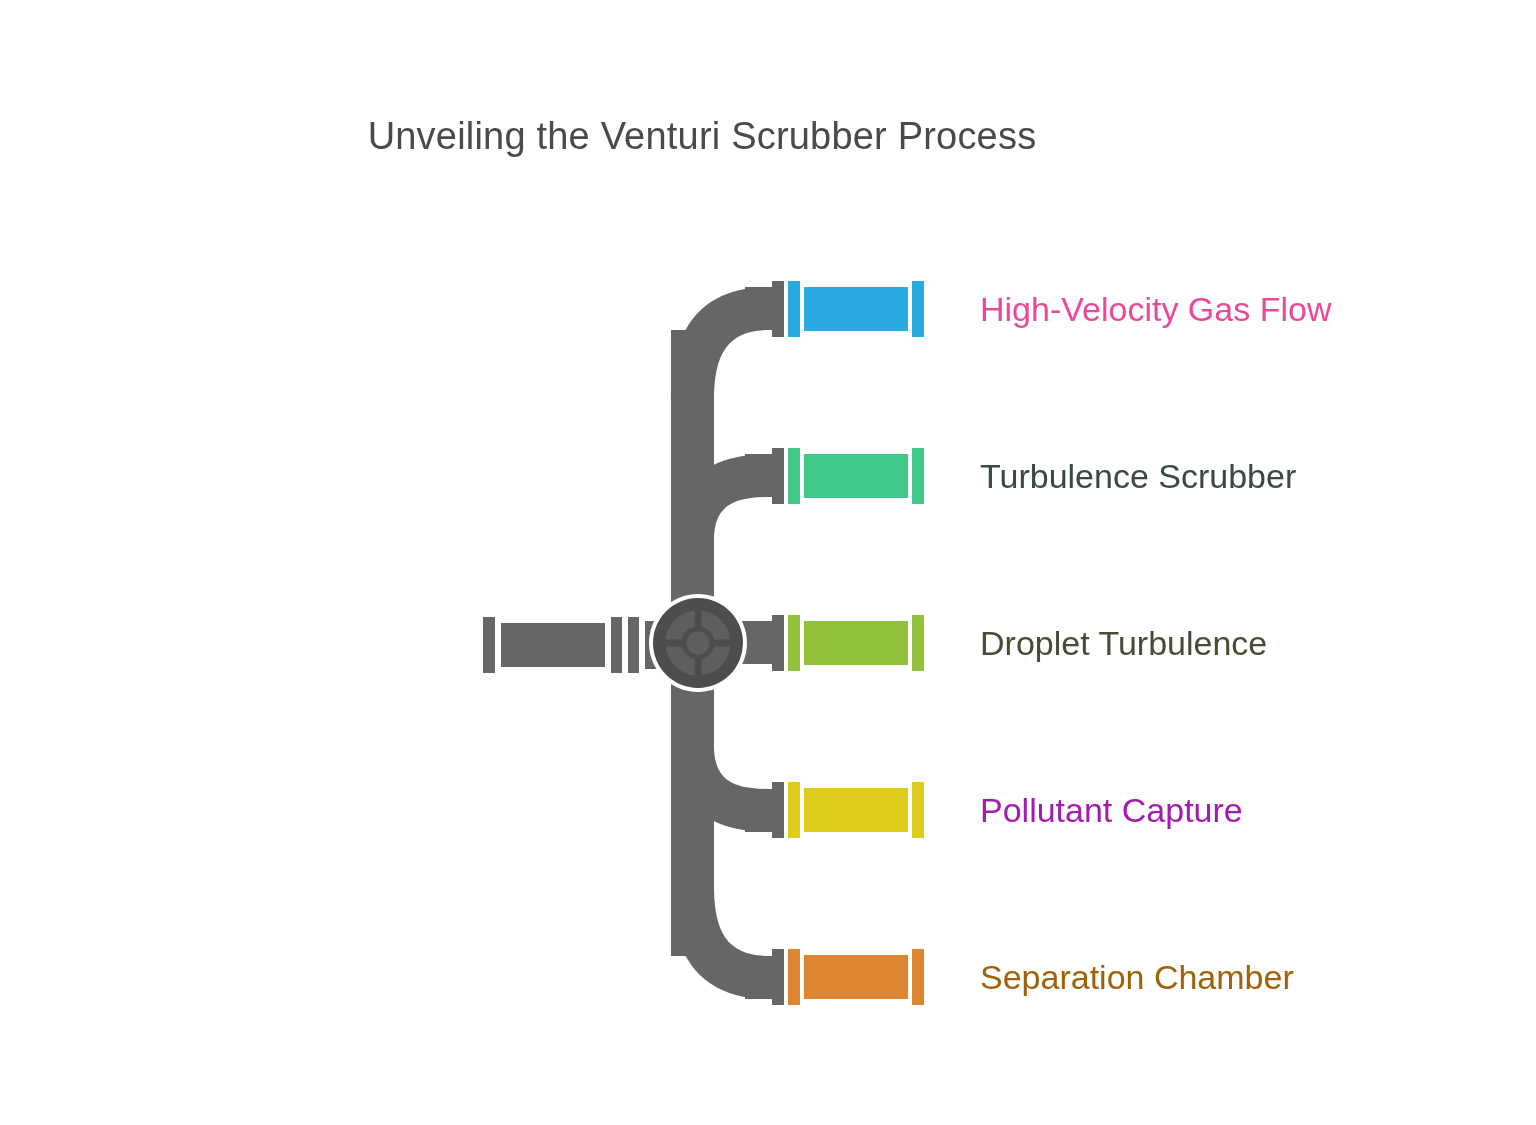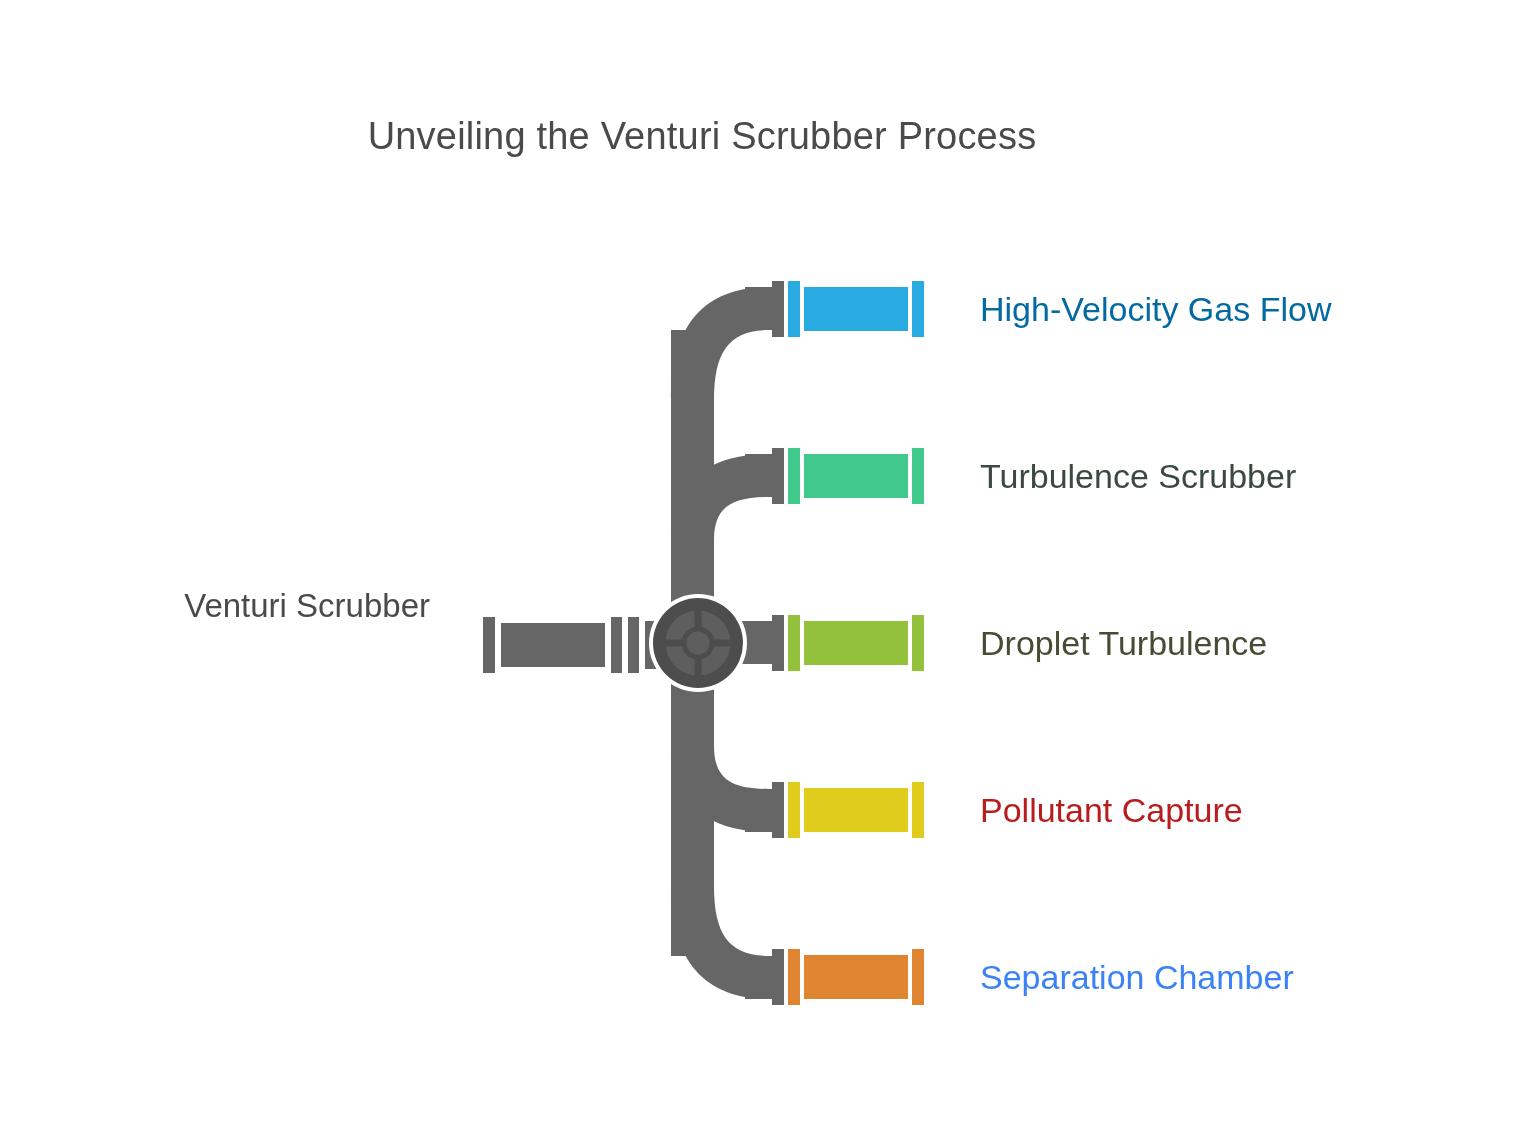--- a/index.html
+++ b/index.html
@@ -165,24 +165,23 @@
         <g>
           <rect x="772" y="949" width="12" height="56" fill="#666666"></rect>
           <rect x="788" y="949" width="12" height="56" fill="#df8431"></rect>
           <rect x="804" y="955" width="104" height="44" fill="#df8431"></rect>
           <rect x="912" y="949" width="12" height="56" fill="#df8431"></rect>
         </g>
       </g>
   </svg>
 
   <div id="labels-host">
-      <div class="branch-label" style="top: 309px; color: #0369a1;">High-Velocity Gas Flow</div>
+      <div class="branch-label" style="top: 309px; color: #ec4899;">High-Velocity Gas Flow</div>
       <div class="branch-label" style="top: 476px; color: rgb(59, 74, 64);">Turbulence Scrubber</div>
       <div class="branch-label" style="top: 643px; color: rgb(71, 77, 53);">Droplet Turbulence</div>
-      <div class="branch-label" style="top: 810px; color: #b91c1c; text-align: center;">Pollutant Capture</div>
-      <div class="branch-label" style="top: 977px; color: #3b82f6;">Separation Chamber</div>
+      <div class="branch-label" style="top: 810px; color: #a21caf; text-align: center;">Pollutant Capture</div>
+      <div class="branch-label" style="top: 977px; color: #a16207;">Separation Chamber</div>
     </div>
 
   <div class="root-label">
-    <span class="ln">Venturi Scrubber</span>
   </div>
 
 </div>
 
 </body></html>

